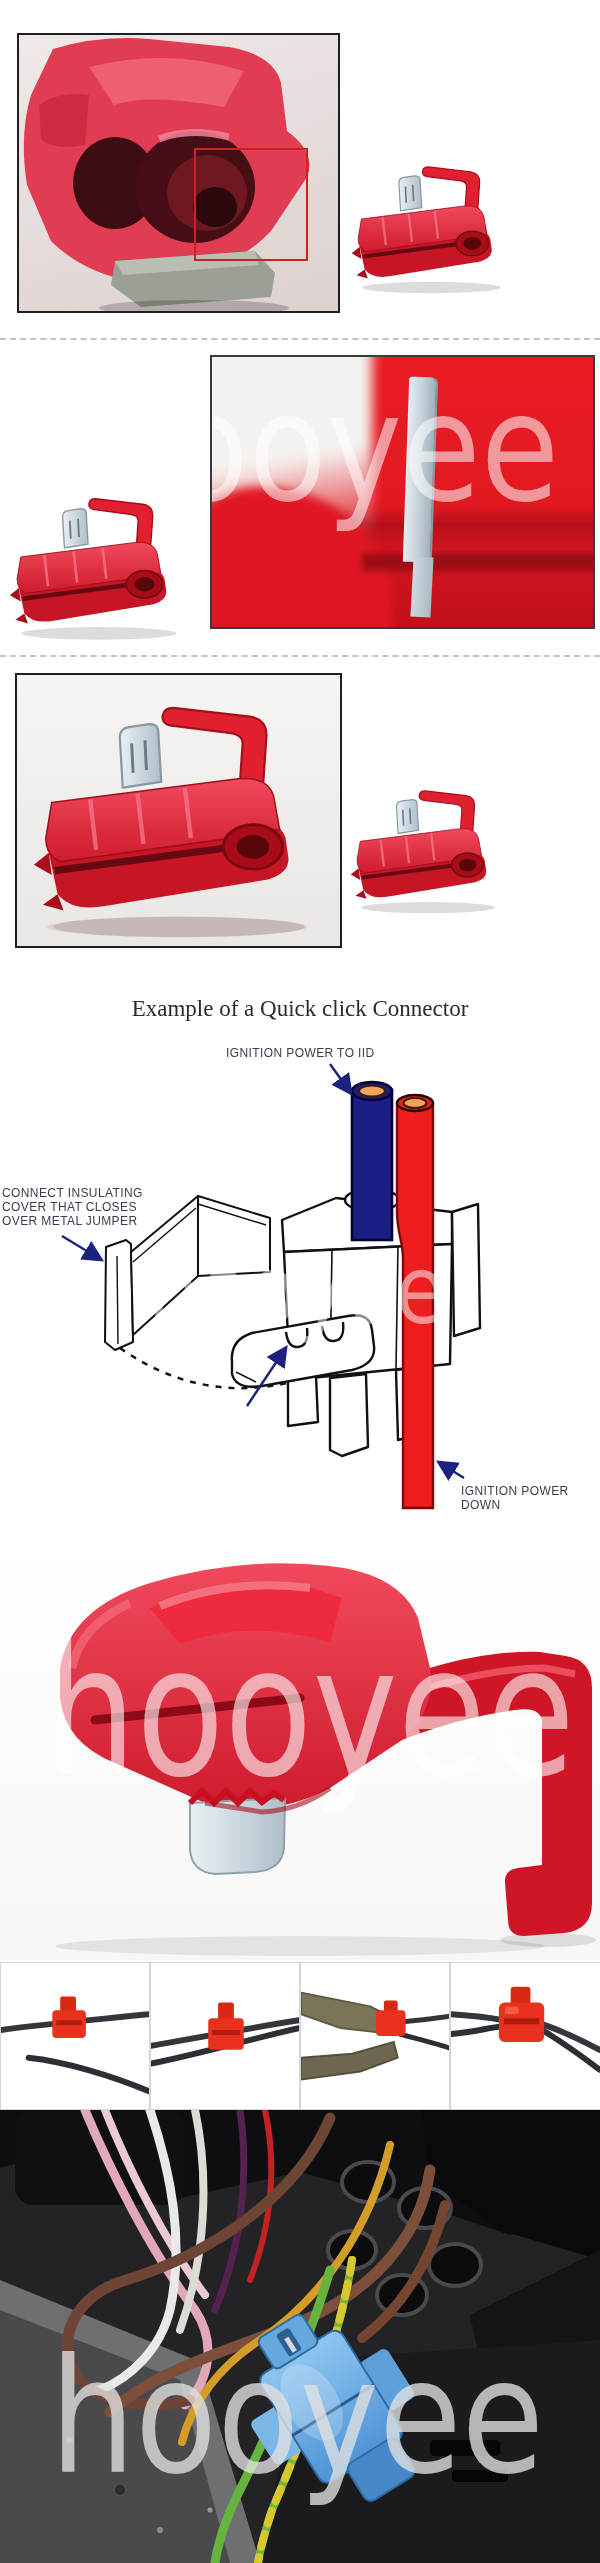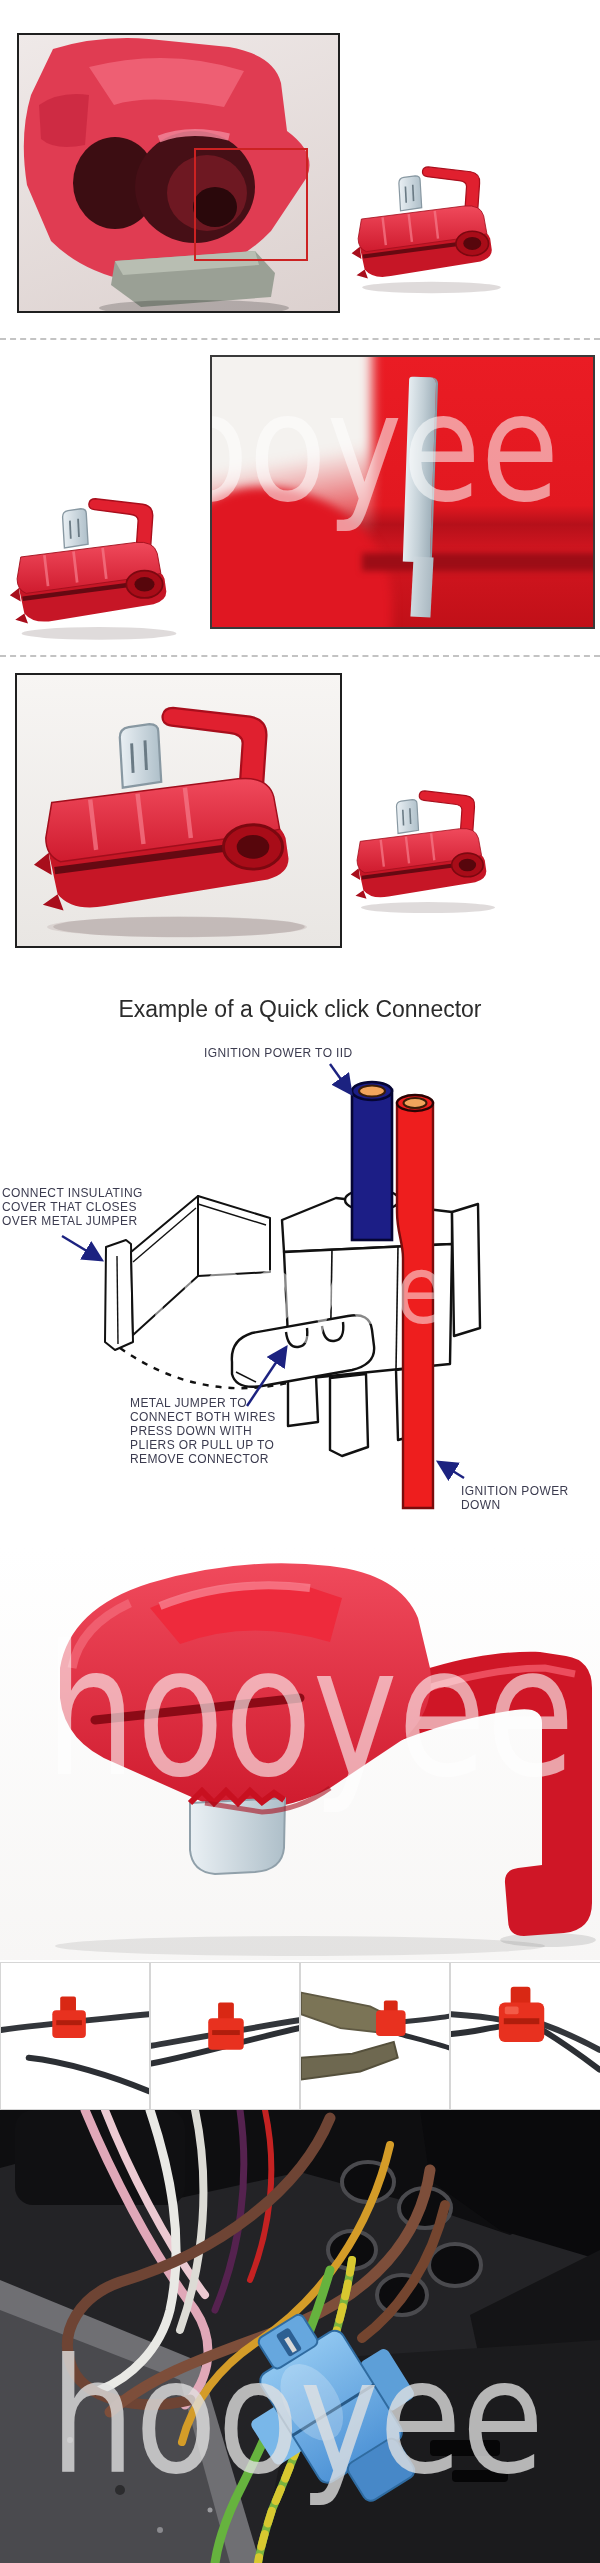--- a/index.html
+++ b/index.html
@@ -5,21 +5,21 @@
   html,body{margin:0;padding:0;background:#ffffff;}
   #page{position:relative;width:600px;height:2563px;background:#ffffff;overflow:hidden;
         font-family:"Liberation Sans",sans-serif;}
   .abs{position:absolute;}
   .photo-frame{position:absolute;border:2px solid #1f1f1f;overflow:hidden;background:#fff;}
   .sep{position:absolute;left:0;width:600px;height:0;border-top:2px dashed #c3c3c3;}
   .wm{position:absolute;font-family:"DejaVu Sans",sans-serif;font-weight:normal;
       color:#fff;line-height:1;transform-origin:left top;white-space:nowrap;pointer-events:none;}
   .diagram-label{position:absolute;font-family:"Liberation Sans",sans-serif;font-size:12px;
       line-height:14px;color:#3b3b4f;letter-spacing:.4px;white-space:pre-line;}
-  .heading{position:absolute;font-family:Liberation Sans, sans-serif;font-size:23px;
+  .heading{position:absolute;font-family:Liberation Serif, serif;font-size:23px;
       color:#2b2b2b;white-space:nowrap;}
   .panel{position:absolute;top:0;height:146px;background:#fff;border:1px solid #d6d6d6;overflow:hidden;}
   svg{display:block;}
 </style>
 </head>
 <body>
 
 <div id="page">
 
   <svg width="0" height="0" style="position:absolute">
@@ -164,29 +164,24 @@
       </g>
 
       <g stroke="#1c2280" stroke-width="2.4" marker-end="url(#ah)">
         <line x1="330" y1="34" x2="350" y2="62"></line>
         <line x1="62" y1="206" x2="100" y2="229"></line>
         <line x1="247" y1="376" x2="285" y2="319"></line>
         <line x1="464" y1="448" x2="440" y2="433"></line>
       </g>
     </svg>
     <div class="wm" style="left:148px;top:213px;font-size:95px;opacity:.5;transform:scaleX(.85);">hooyee</div>
-    <div class="diagram-label" style="left:204px;top:16px;">IGNITION POWER TO IID</div>
+    <div class="diagram-label" style="left:226px;top:16px;">IGNITION POWER TO IID</div>
     <div class="diagram-label" style="left:2px;top:156px;">CONNECT INSULATING
 COVER THAT CLOSES
 OVER METAL JUMPER</div>
-    <div class="diagram-label" style="left:130px;top:366px;">METAL JUMPER TO
-CONNECT BOTH WIRES
-PRESS DOWN WITH
-PLIERS OR PULL UP TO
-REMOVE CONNECTOR</div>
     <div class="diagram-label" style="left:461px;top:454px;">IGNITION POWER DOWN</div>
   </div>
 
   <div class="abs" style="left:0;top:1548px;width:600px;height:412px;background:linear-gradient(180deg,#ffffff,#f7f6f5);overflow:hidden;">
     <svg width="600" height="412" viewBox="0 0 600 412">
       <ellipse cx="300" cy="398" rx="245" ry="10" fill="rgba(0,0,0,0.08)"></ellipse>
       <ellipse cx="548" cy="392" rx="48" ry="7" fill="rgba(0,0,0,0.1)"></ellipse>
       <path d="M352,150 C420,118 485,102 540,104 L566,108 Q592,112 592,140 L592,355 Q592,382 564,385 L524,388 Q508,388 508,372 L505,335 Q504,322 518,320 L542,317 L542,175 Q542,158 515,162 C460,170 415,185 372,205 Z" fill="#cf1626"></path>
       <path d="M360,165 C430,135 495,120 545,120 L575,126" fill="none" stroke="#f25b6b" stroke-width="7" opacity=".8"></path>
       <path d="M60,120 Q70,60 150,35 Q240,8 330,18 Q400,26 418,70 L430,120 Q436,160 405,190 L330,240 Q270,272 205,255 L115,215 Q65,195 60,150 Z" fill="url(#gradR)"></path>

